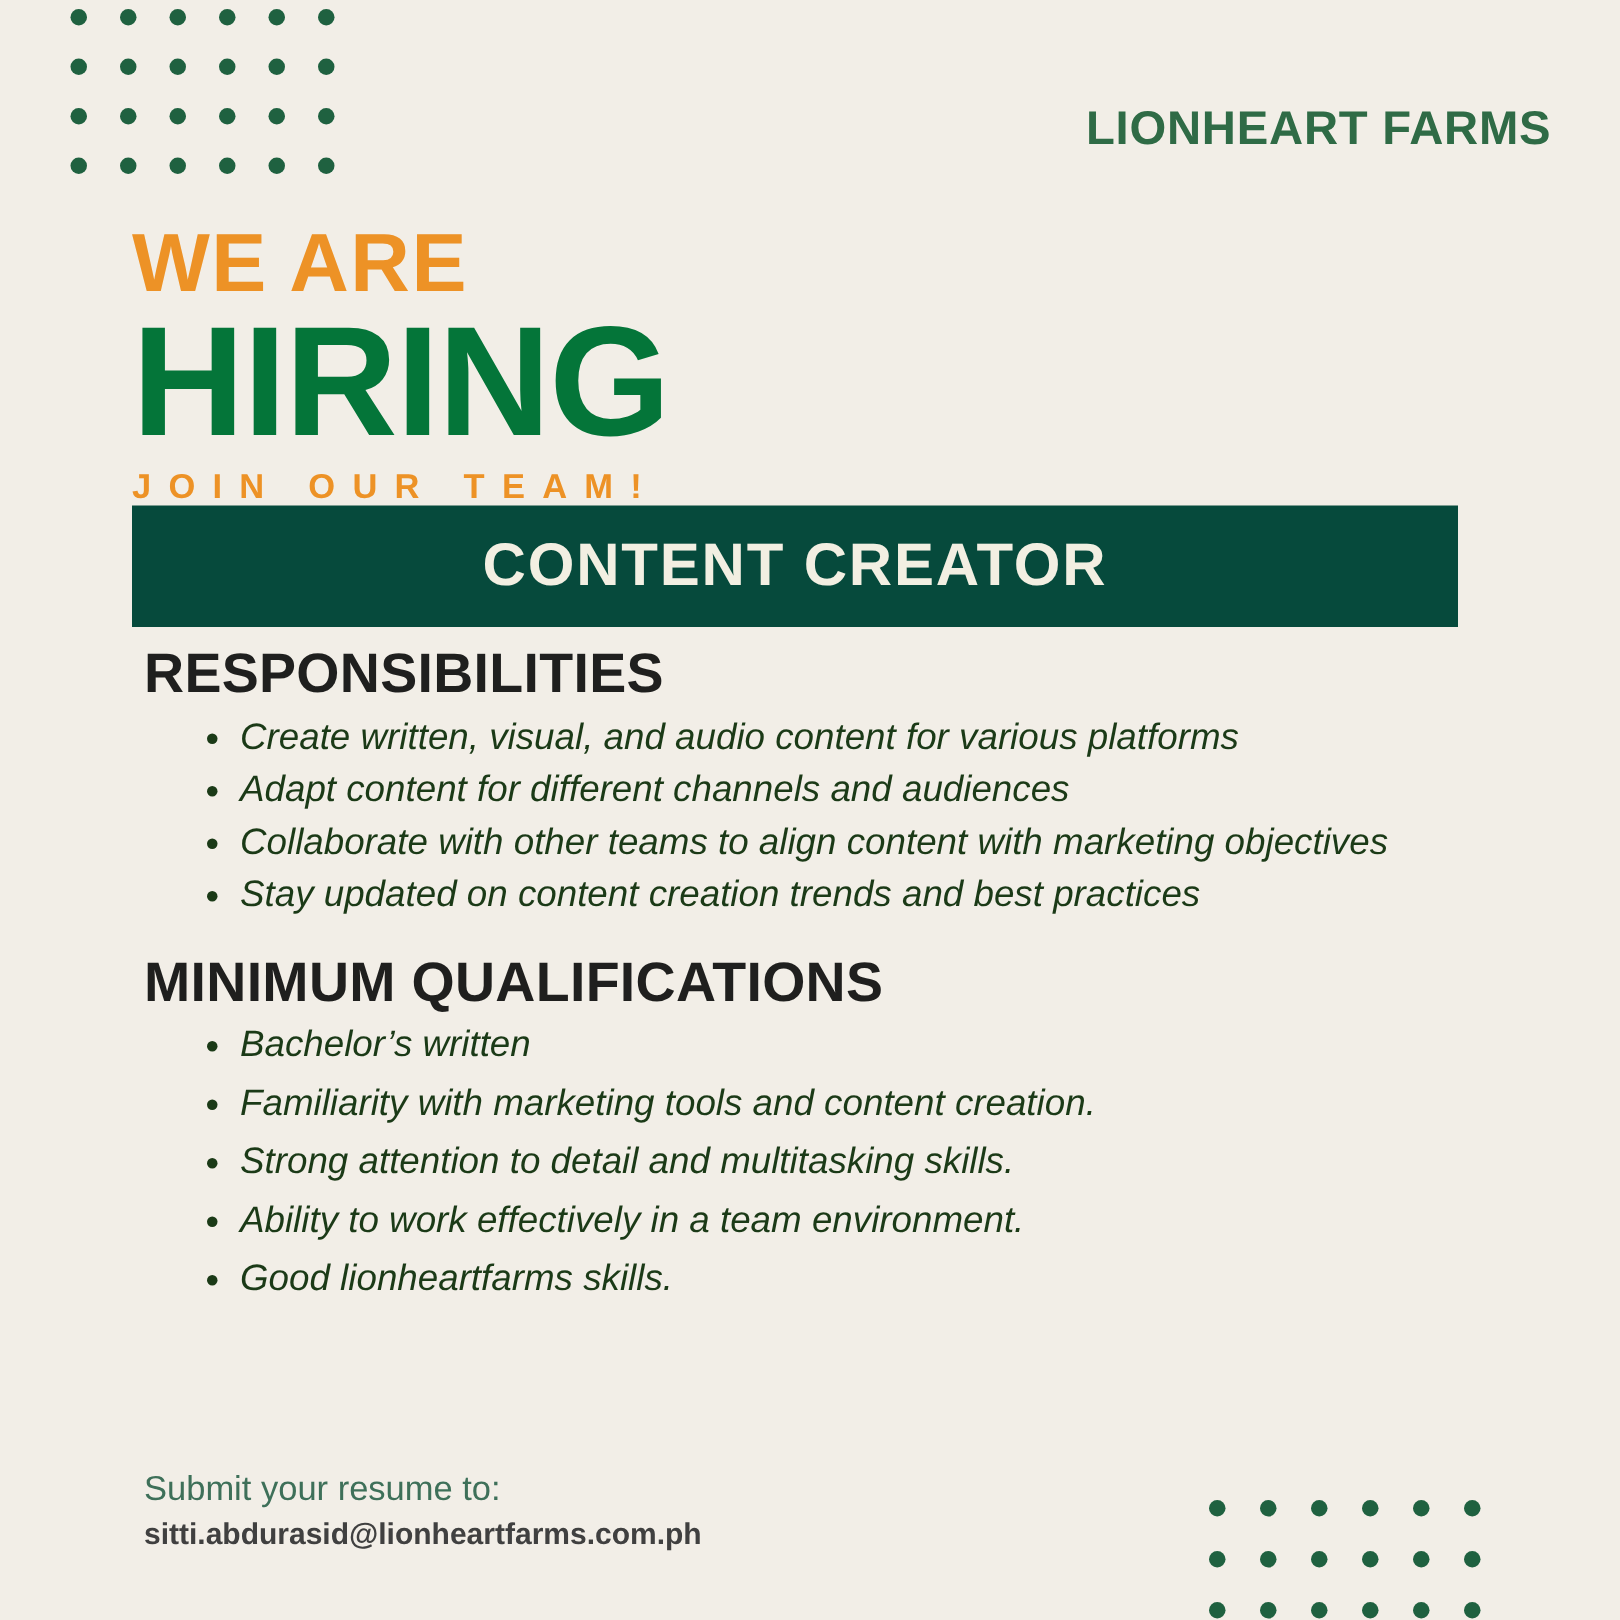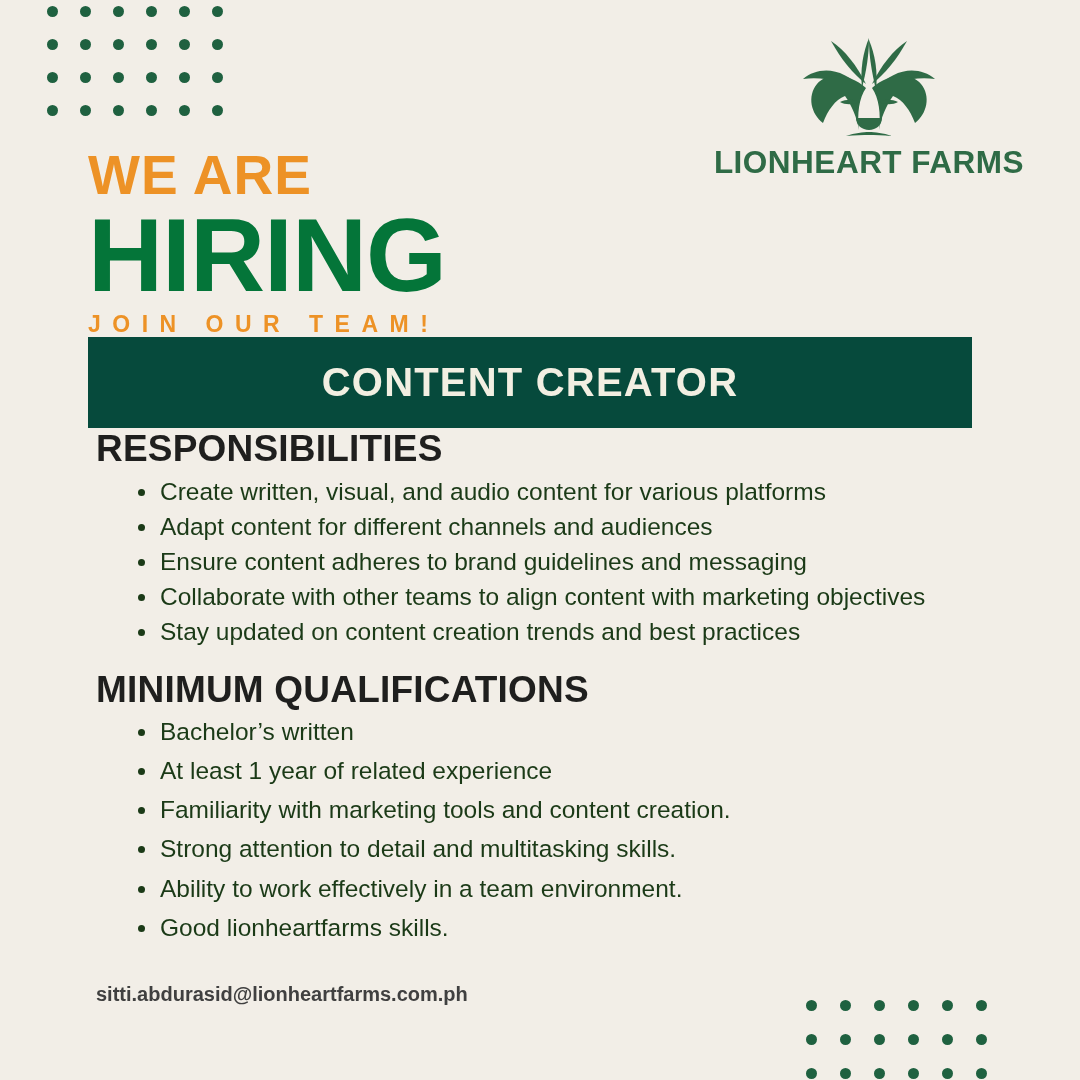--- a/index.html
+++ b/index.html
@@ -33,21 +33,21 @@
     left:806px; top:1000px;
     grid-template-columns:repeat(6, 34px);
     grid-auto-rows:34px;
   }
 
   
   #logo-block {
     position:absolute;
     right:66px; top:26px;
     width:290px;
-    display:flex; flex-direction:column;
+    display:flex; 
     align-items:center;
   }
   #logo-mark { width:172px; height:112px; display:block; }
   #logo-wordmark {
     margin-top:6px;
     font-size:31.5px;
     font-weight:bold;
     letter-spacing:0.5px;
     color:#2F6B46;
     white-space:nowrap;
@@ -73,21 +73,21 @@
     letter-spacing:11.5px;
     color:#ED9226;
     line-height:1;
     margin-top:6px;
   }
 
   
   #position-banner {
     position:absolute;
     left:88px; top:337px;
-    width:884px; height:91px;
+    width:884px; height:81px;
     background:#064A3C;
     display:flex; align-items:center; justify-content:center;
   }
   #position-title {
     color:#F2EFE2;
     font-size:40px;
     font-weight:bold;
     letter-spacing:1.2px;
   }
 
@@ -95,21 +95,21 @@
   #body-area { position:absolute; left:96px; top:428px; width:900px; }
   .section { margin-bottom:4px; }
   .section-heading {
     font-size:37px;
     font-weight:bold;
     color:#1F1F1E;
     letter-spacing:0.2px;
     line-height:1.15;
     margin-bottom:4px;
   }
-  .bullet-list { list-style:none; padding-left:42px; }
+  .bullet-list { list-style:none; padding-left:42px;font-style:italic; }
   .bullet-item {
     position:relative;
     font-size:24.5px;
     color:#1B3A17;
     line-height:1.39;
     padding-left:22px;
     margin-bottom:1px;
   }
   .bullet-item::before {
     content:"";
@@ -209,41 +209,40 @@
     <span id="position-title">CONTENT CREATOR</span>
   </div>
 
   <div id="body-area">
 
     <div class="section" id="responsibilities-section">
       <div class="section-heading">RESPONSIBILITIES</div>
       <ul class="bullet-list">
         <li class="bullet-item">Create written, visual, and audio content for various platforms</li>
         <li class="bullet-item">Adapt content for different channels and audiences</li>
-        <li class="bullet-item">Ensure content adheres to brand guidelines and messaging</li>
         <li class="bullet-item">Collaborate with other teams to align content with marketing objectives</li>
         <li class="bullet-item">Stay updated on content creation trends and best practices</li>
       </ul>
     </div>
 
     <div class="section" id="qualifications-section">
       <div class="section-heading">MINIMUM QUALIFICATIONS</div>
       <ul class="bullet-list">
         <li class="bullet-item">Bachelor’s written</li>
-        <li class="bullet-item">At least 1 year of related experience</li>
         <li class="bullet-item">Familiarity with marketing tools and content creation.</li>
         <li class="bullet-item">Strong attention to detail and multitasking skills.</li>
         <li class="bullet-item">Ability to work effectively in a team environment.</li>
         <li class="bullet-item">Good lionheartfarms skills.</li>
       </ul>
     </div>
 
   </div>
 
   <div id="footer">
+    <div id="submit-label">Submit your resume to:</div>
     <div id="submit-email">sitti.abdurasid@lionheartfarms.com.ph</div>
   </div>
 
   <div class="dot-grid" id="dots-bottom-right">
       <span class="dot"></span>
       <span class="dot"></span>
       <span class="dot"></span>
       <span class="dot"></span>
       <span class="dot"></span>
       <span class="dot"></span>

